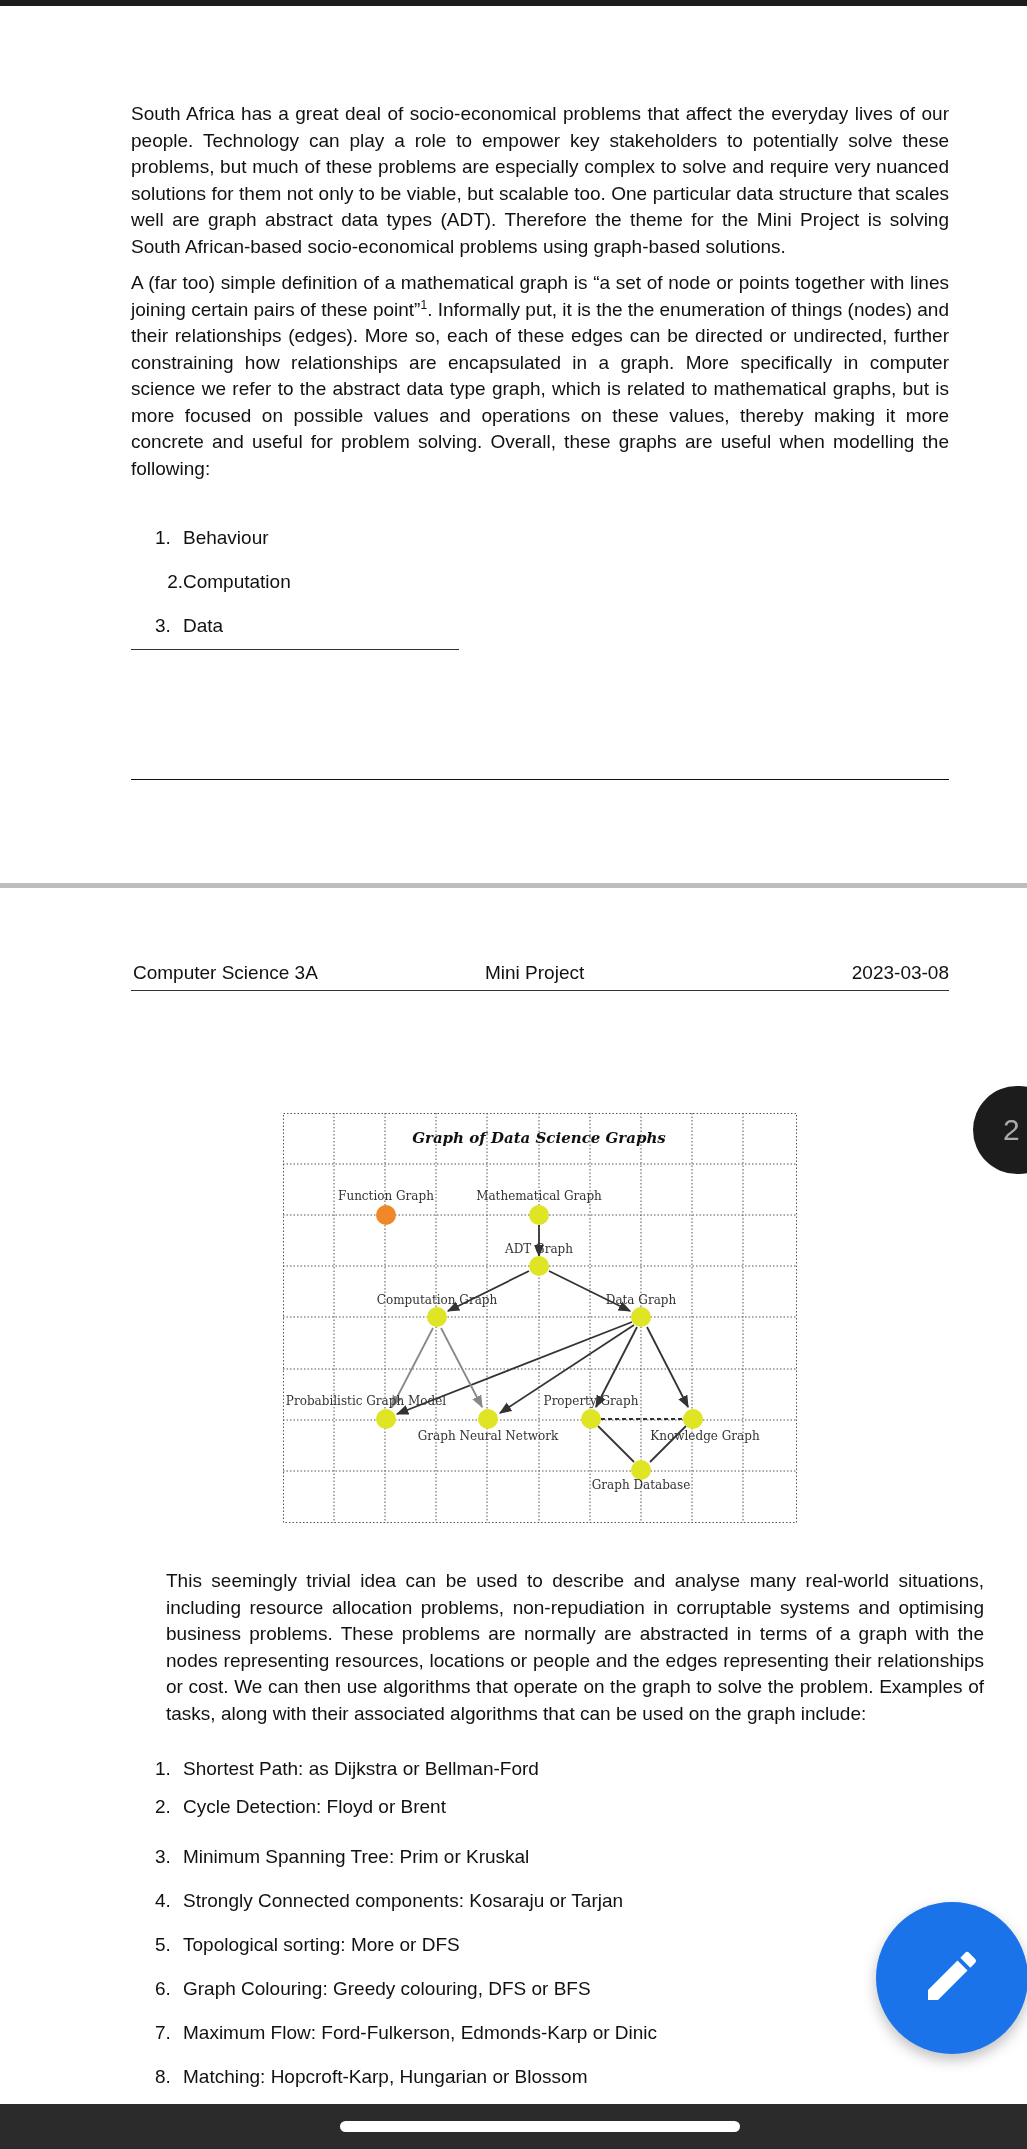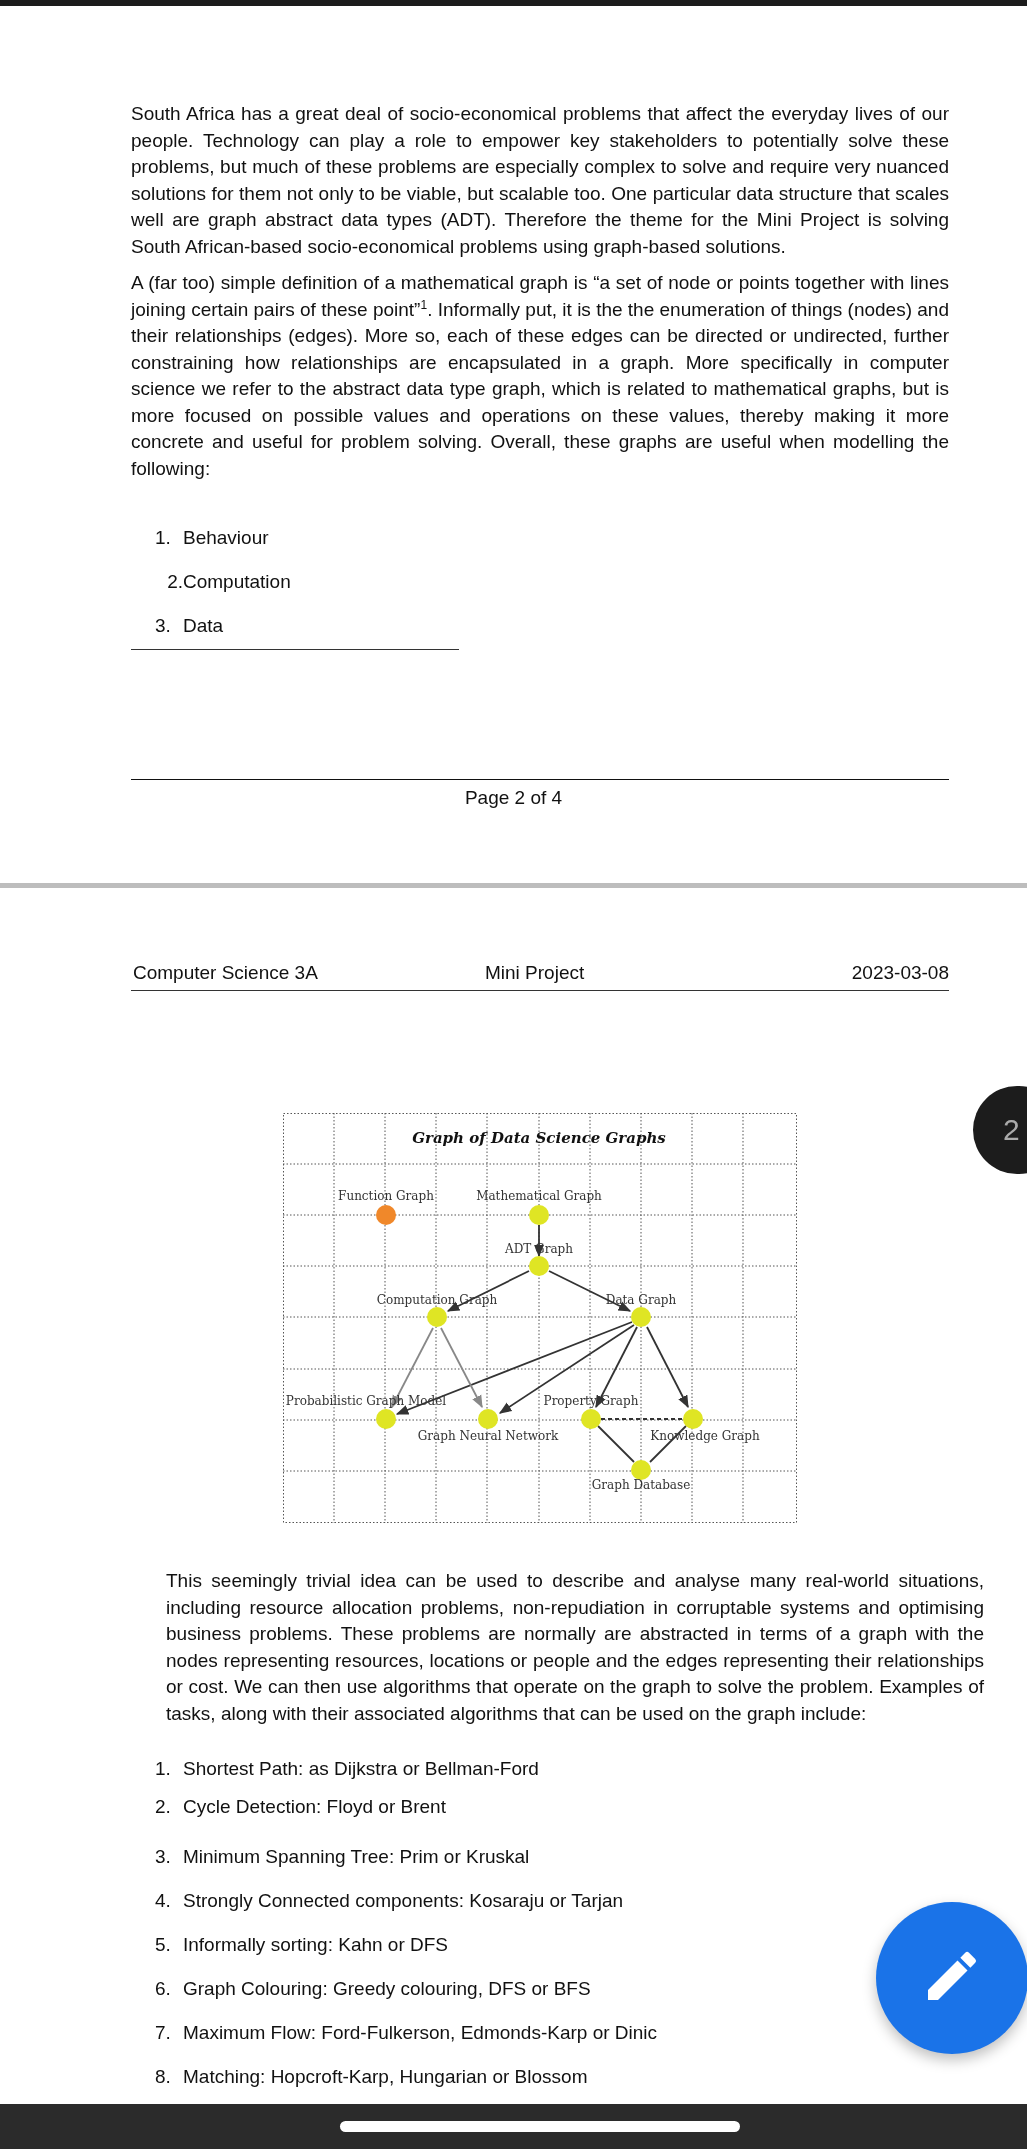--- a/index.html
+++ b/index.html
@@ -87,21 +87,20 @@
 
   <div class="list" style="top:521px;">
     <div class="li" style="top:0px;"><span class="num">1.</span><span>Behaviour</span></div>
     <div class="li" style="top:44px;text-align:right;"><span class="num">2.</span><span>Computation</span></div>
     <div class="li" style="top:88px;"><span class="num">3.</span><span>Data</span></div>
   </div>
 
   <div class="fn-rule"></div>
 
   <div class="footer-rule"></div>
-  <div class="page-num">Page 2 of 4</div>
 </div>
 
 <div class="page-gap"></div>
 
 <div class="page page-2">
   <div class="hdr hdr-left">Computer Science 3A</div>
   <div class="hdr hdr-center">Mini Project</div>
   <div class="hdr hdr-right">2023-03-08</div>
   <div class="hdr-rule"></div>
 
@@ -183,21 +182,21 @@
     </svg>
   </div>
 
   <div class="para p4">This seemingly trivial idea can be used to describe and analyse many real-world situations, including resource allocation problems, non-repudiation in corruptable systems and optimising business problems.  These problems are normally are abstracted in terms of a graph with the nodes representing resources, locations or people and the edges representing their relationships or cost.  We can then use algorithms that operate on the graph to solve the problem.  Examples of tasks, along with their associated algorithms that can be used on the graph include:</div>
 
   <div class="list list2">
     <div class="li" style="top:0px;"><span class="num">1.</span><span>Shortest Path: as Dijkstra or Bellman-Ford</span></div>
     <div class="li" style="top:38px;"><span class="num">2.</span><span>Cycle Detection: Floyd or Brent</span></div>
     <div class="li" style="top:88px;"><span class="num">3.</span><span>Minimum Spanning Tree: Prim or Kruskal</span></div>
     <div class="li" style="top:132px;"><span class="num">4.</span><span>Strongly Connected components: Kosaraju or Tarjan</span></div>
-    <div class="li" style="top:176px;"><span class="num">5.</span><span>Informally sorting: Kahn or DFS</span></div>
+    <div class="li" style="top:176px;"><span class="num">5.</span><span>Topological sorting: More or DFS</span></div>
     <div class="li" style="top:220px;"><span class="num">6.</span><span>Graph Colouring: Greedy colouring, DFS or BFS</span></div>
     <div class="li" style="top:264px;"><span class="num">7.</span><span>Maximum Flow: Ford-Fulkerson, Edmonds-Karp or Dinic</span></div>
     <div class="li" style="top:308px;"><span class="num">8.</span><span>Matching: Hopcroft-Karp, Hungarian or Blossom</span></div>
   </div>
 </div>
 
 <div class="page-badge">2</div>
 
 <div class="fab">
   <span>

